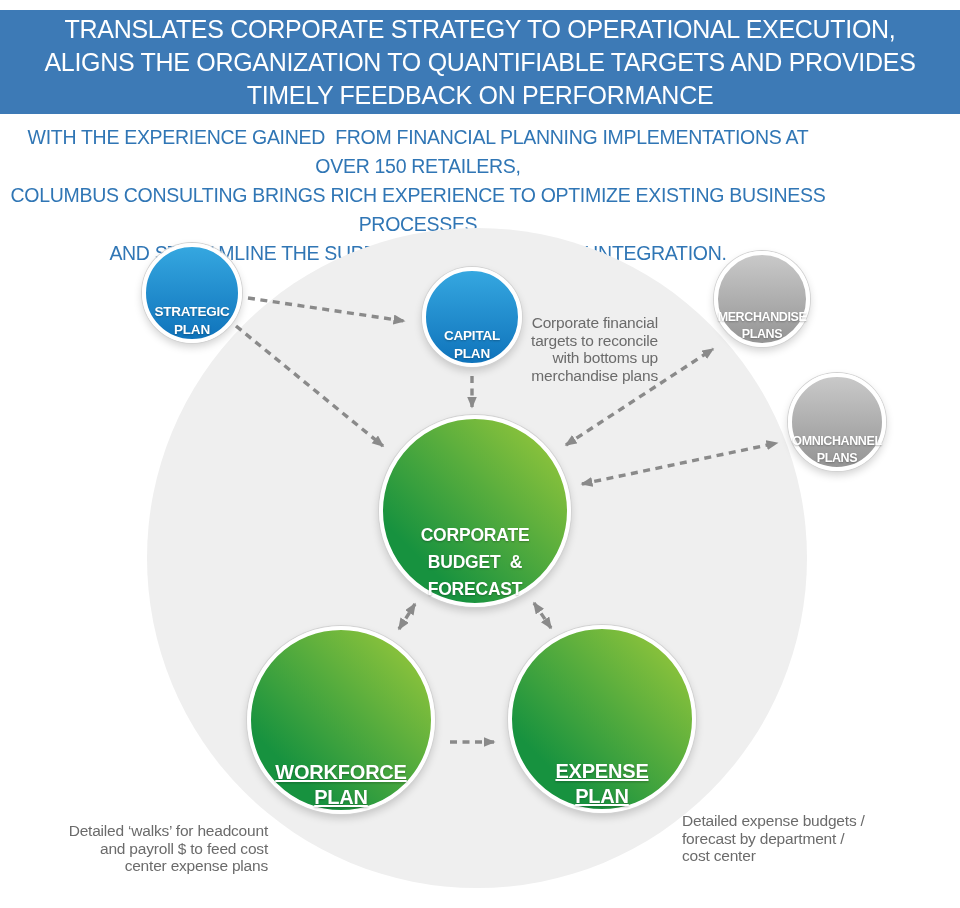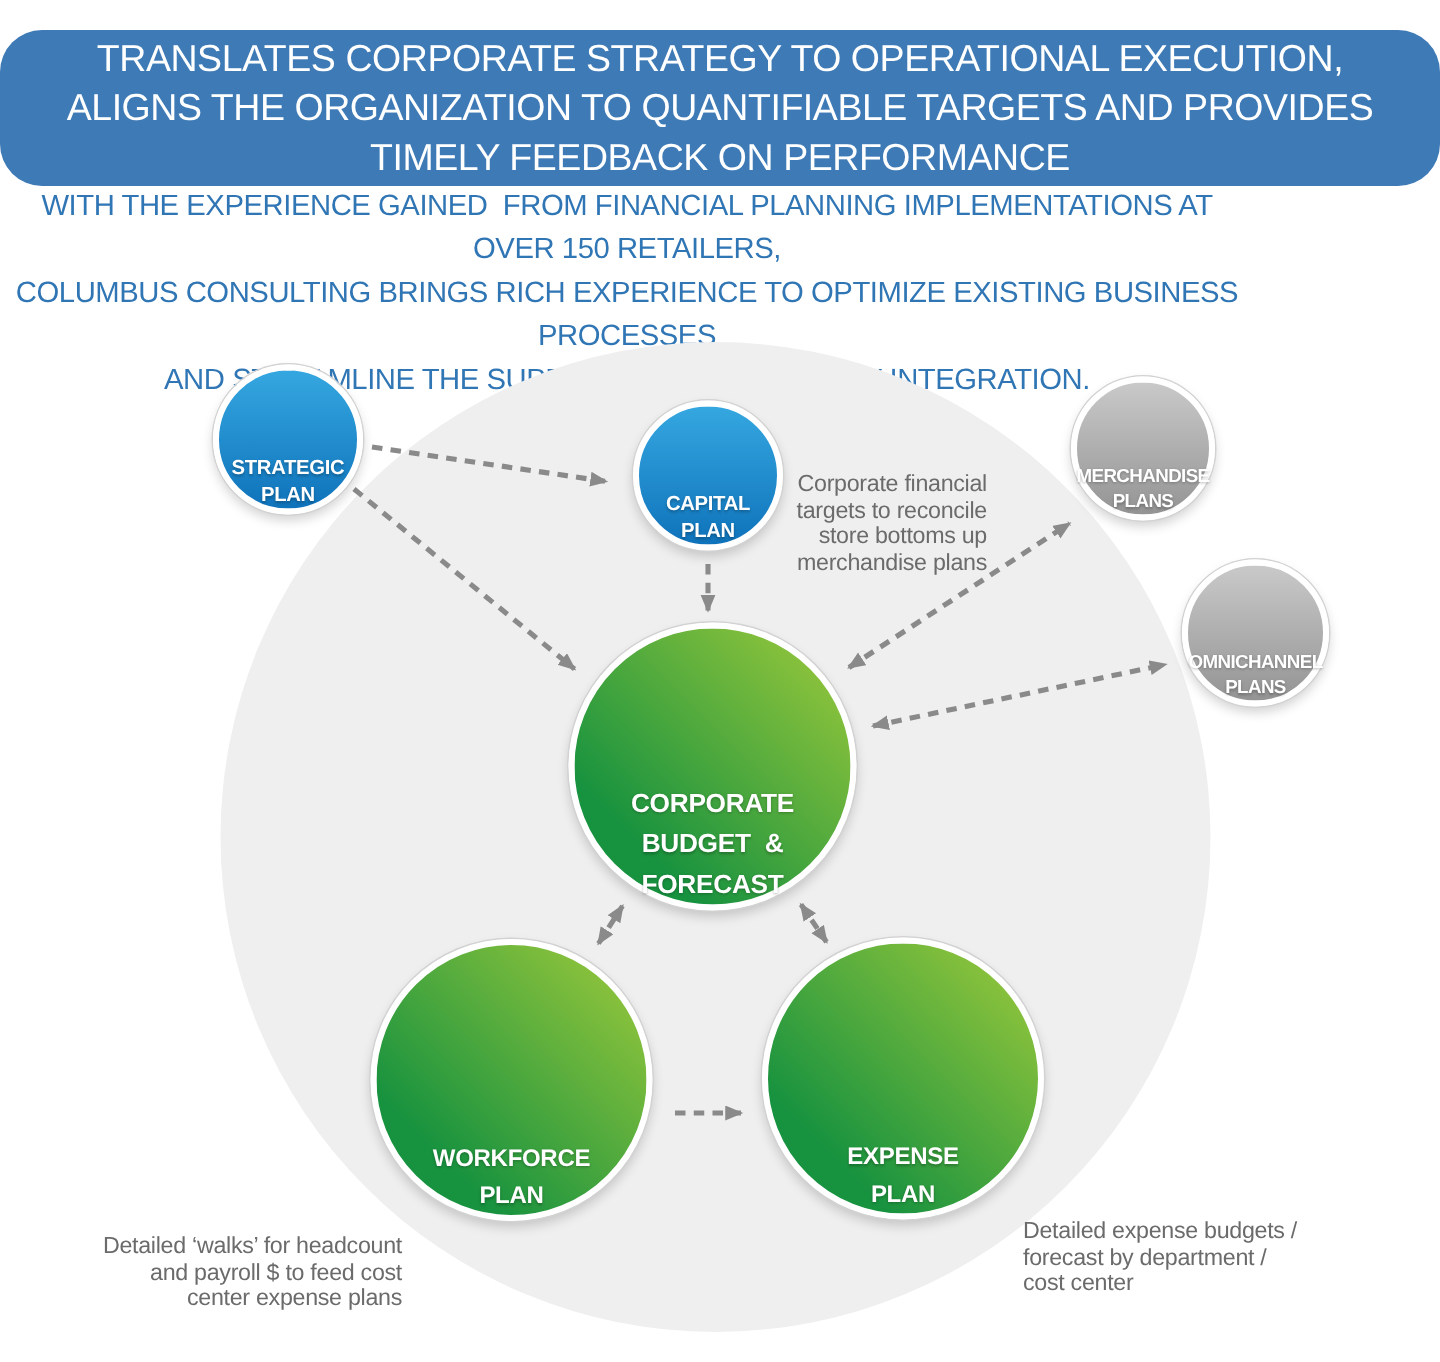--- a/index.html
+++ b/index.html
@@ -3,22 +3,22 @@
 <meta charset="utf-8">
 <style>
   html,body{margin:0;padding:0;background:#ffffff;}
   .page{
     position:relative;width:960px;height:908px;overflow:hidden;
     font-family:"Liberation Sans","DejaVu Sans",sans-serif;
     background:#ffffff;
   }
   
   .banner{
-    position:absolute;left:0;top:20px;width:960px;height:104px;
-    background:#3d7ab6;display:flex;align-items:center;justify-content:center;border-radius:28px;
+    position:absolute;left:0;top:10px;width:960px;height:104px;
+    background:#3d7ab6;display:flex;align-items:center;justify-content:center;
   }
   .banner-text{
     color:#ffffff;font-size:25px;line-height:33px;text-align:center;
     font-stretch:condensed;letter-spacing:-0.3px;white-space:pre-wrap;
   }
   
   .intro{
     position:absolute;left:0;top:123px;width:836px;
     color:#3076b5;font-size:19.5px;line-height:29px;text-align:center;
     font-stretch:condensed;letter-spacing:-0.3px;white-space:pre-wrap;
@@ -40,21 +40,21 @@
   .node-gray{background:linear-gradient(180deg,#c9c9c9 0%,#949494 100%);}
   .node-green{background:linear-gradient(225deg,#a0cb3b 0%,#17923f 78%);}
   .node-label{
     color:#ffffff;font-weight:bold;font-stretch:condensed;
     white-space:pre-wrap;text-shadow:0 1px 2px rgba(0,0,0,0.28);
     letter-spacing:-0.2px;
   }
   .lbl-sm{font-size:13.5px;line-height:18px;}
   .lbl-xs{font-size:12.5px;line-height:17px;letter-spacing:-0.4px;}
   .lbl-lg{font-size:17.5px;line-height:27px;}
-  .lbl-md{font-size:16px;line-height:25px;}
+  .lbl-md{font-size:20px;line-height:25px;text-decoration:underline;}
   .note{
     position:absolute;color:#6b6b6b;font-size:15.5px;line-height:17.5px;
     font-stretch:condensed;letter-spacing:-0.2px;white-space:pre-wrap;
   }
   .note-right{text-align:right;}
 </style>
 </head>
 <body>
 
 <div class="page">
@@ -121,21 +121,21 @@
 PLAN</span>
   </div>
 
   <div class="node node-green" style="left:508px;top:625px;width:180px;height:180px">
     <span class="node-label lbl-md">EXPENSE
 PLAN</span>
   </div>
 
   <div class="note note-right" style="left:480px;top:314px;width:178px">Corporate financial
 targets to reconcile
-store bottoms up
+with bottoms up
 merchandise plans</div>
 
 
   <div class="note note-right" style="left:58px;top:822px;width:210px">Detailed ‘walks’ for headcount
 and payroll $ to feed cost
 center expense plans</div>
 
   <div class="note" style="left:682px;top:812px;width:210px">Detailed expense budgets /
 forecast by department /
 cost center</div>

